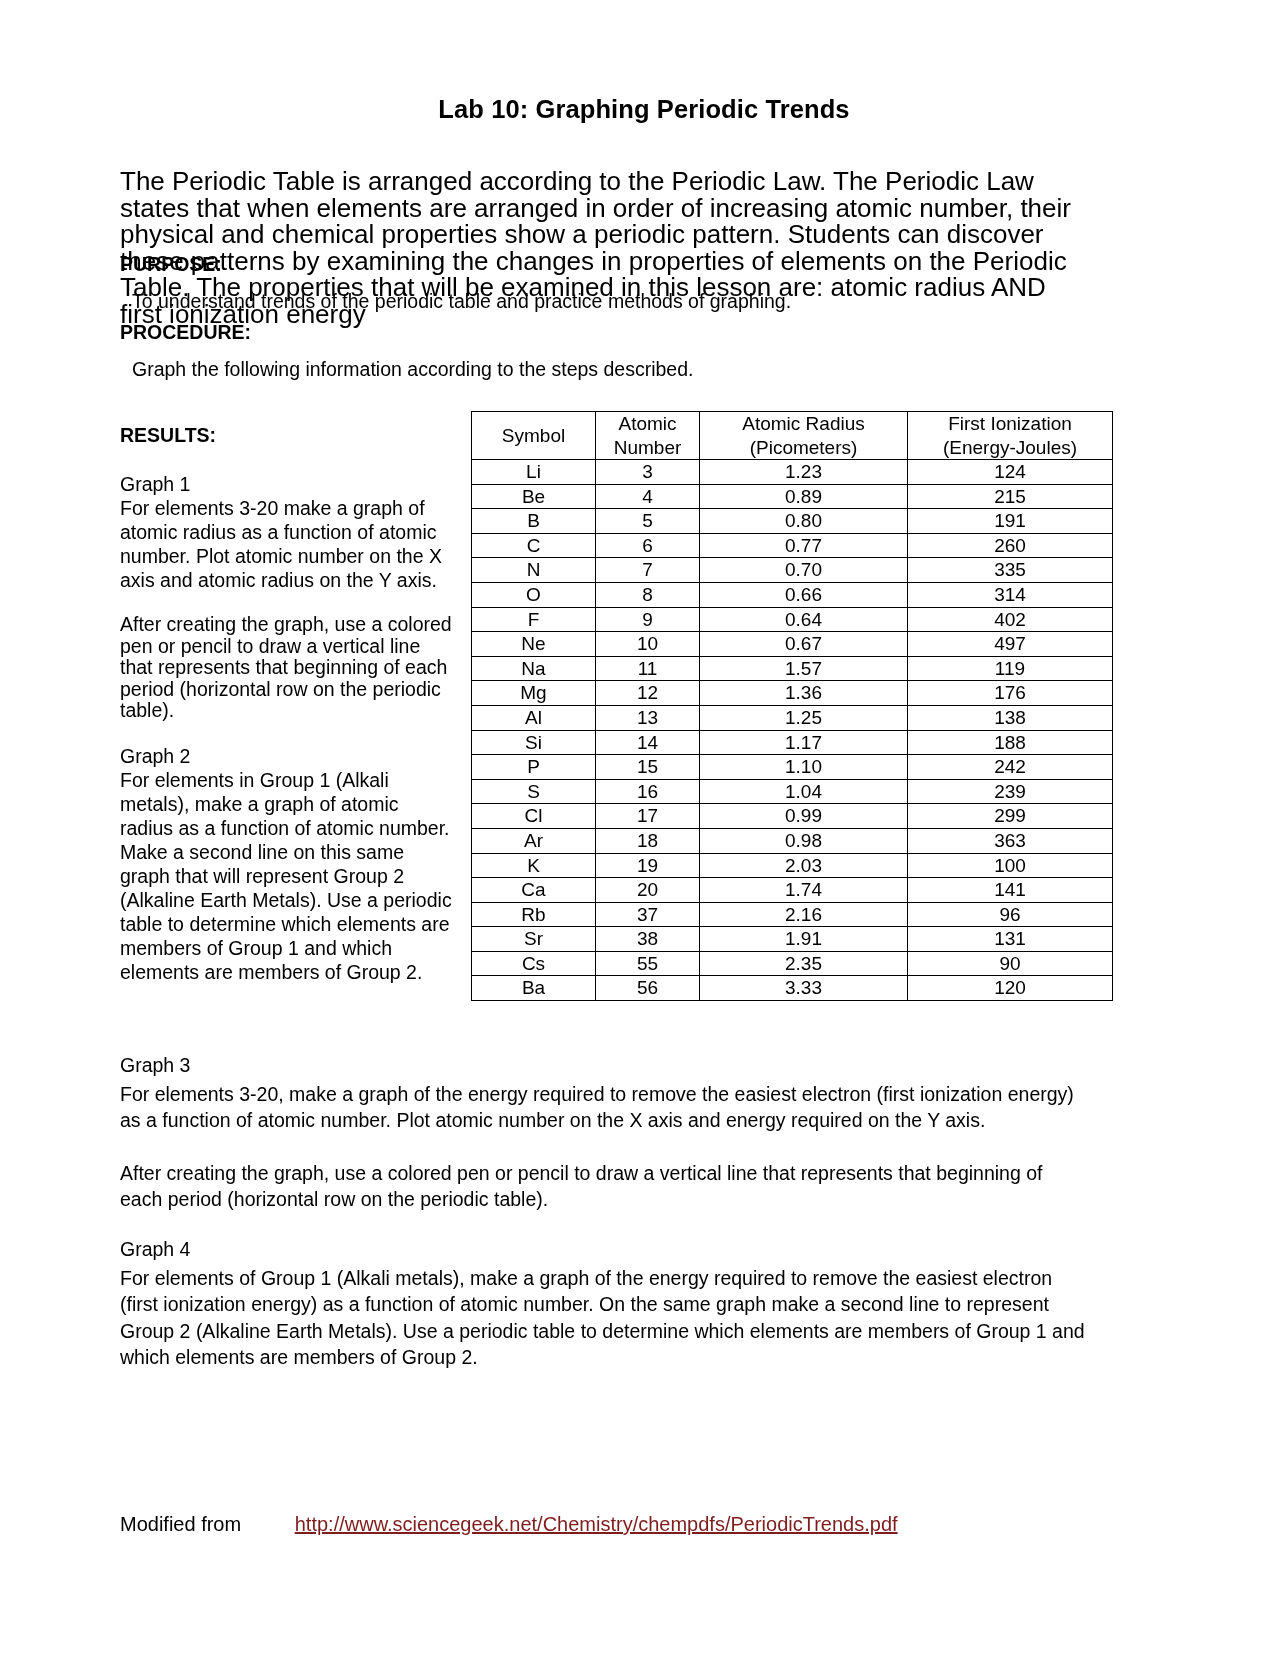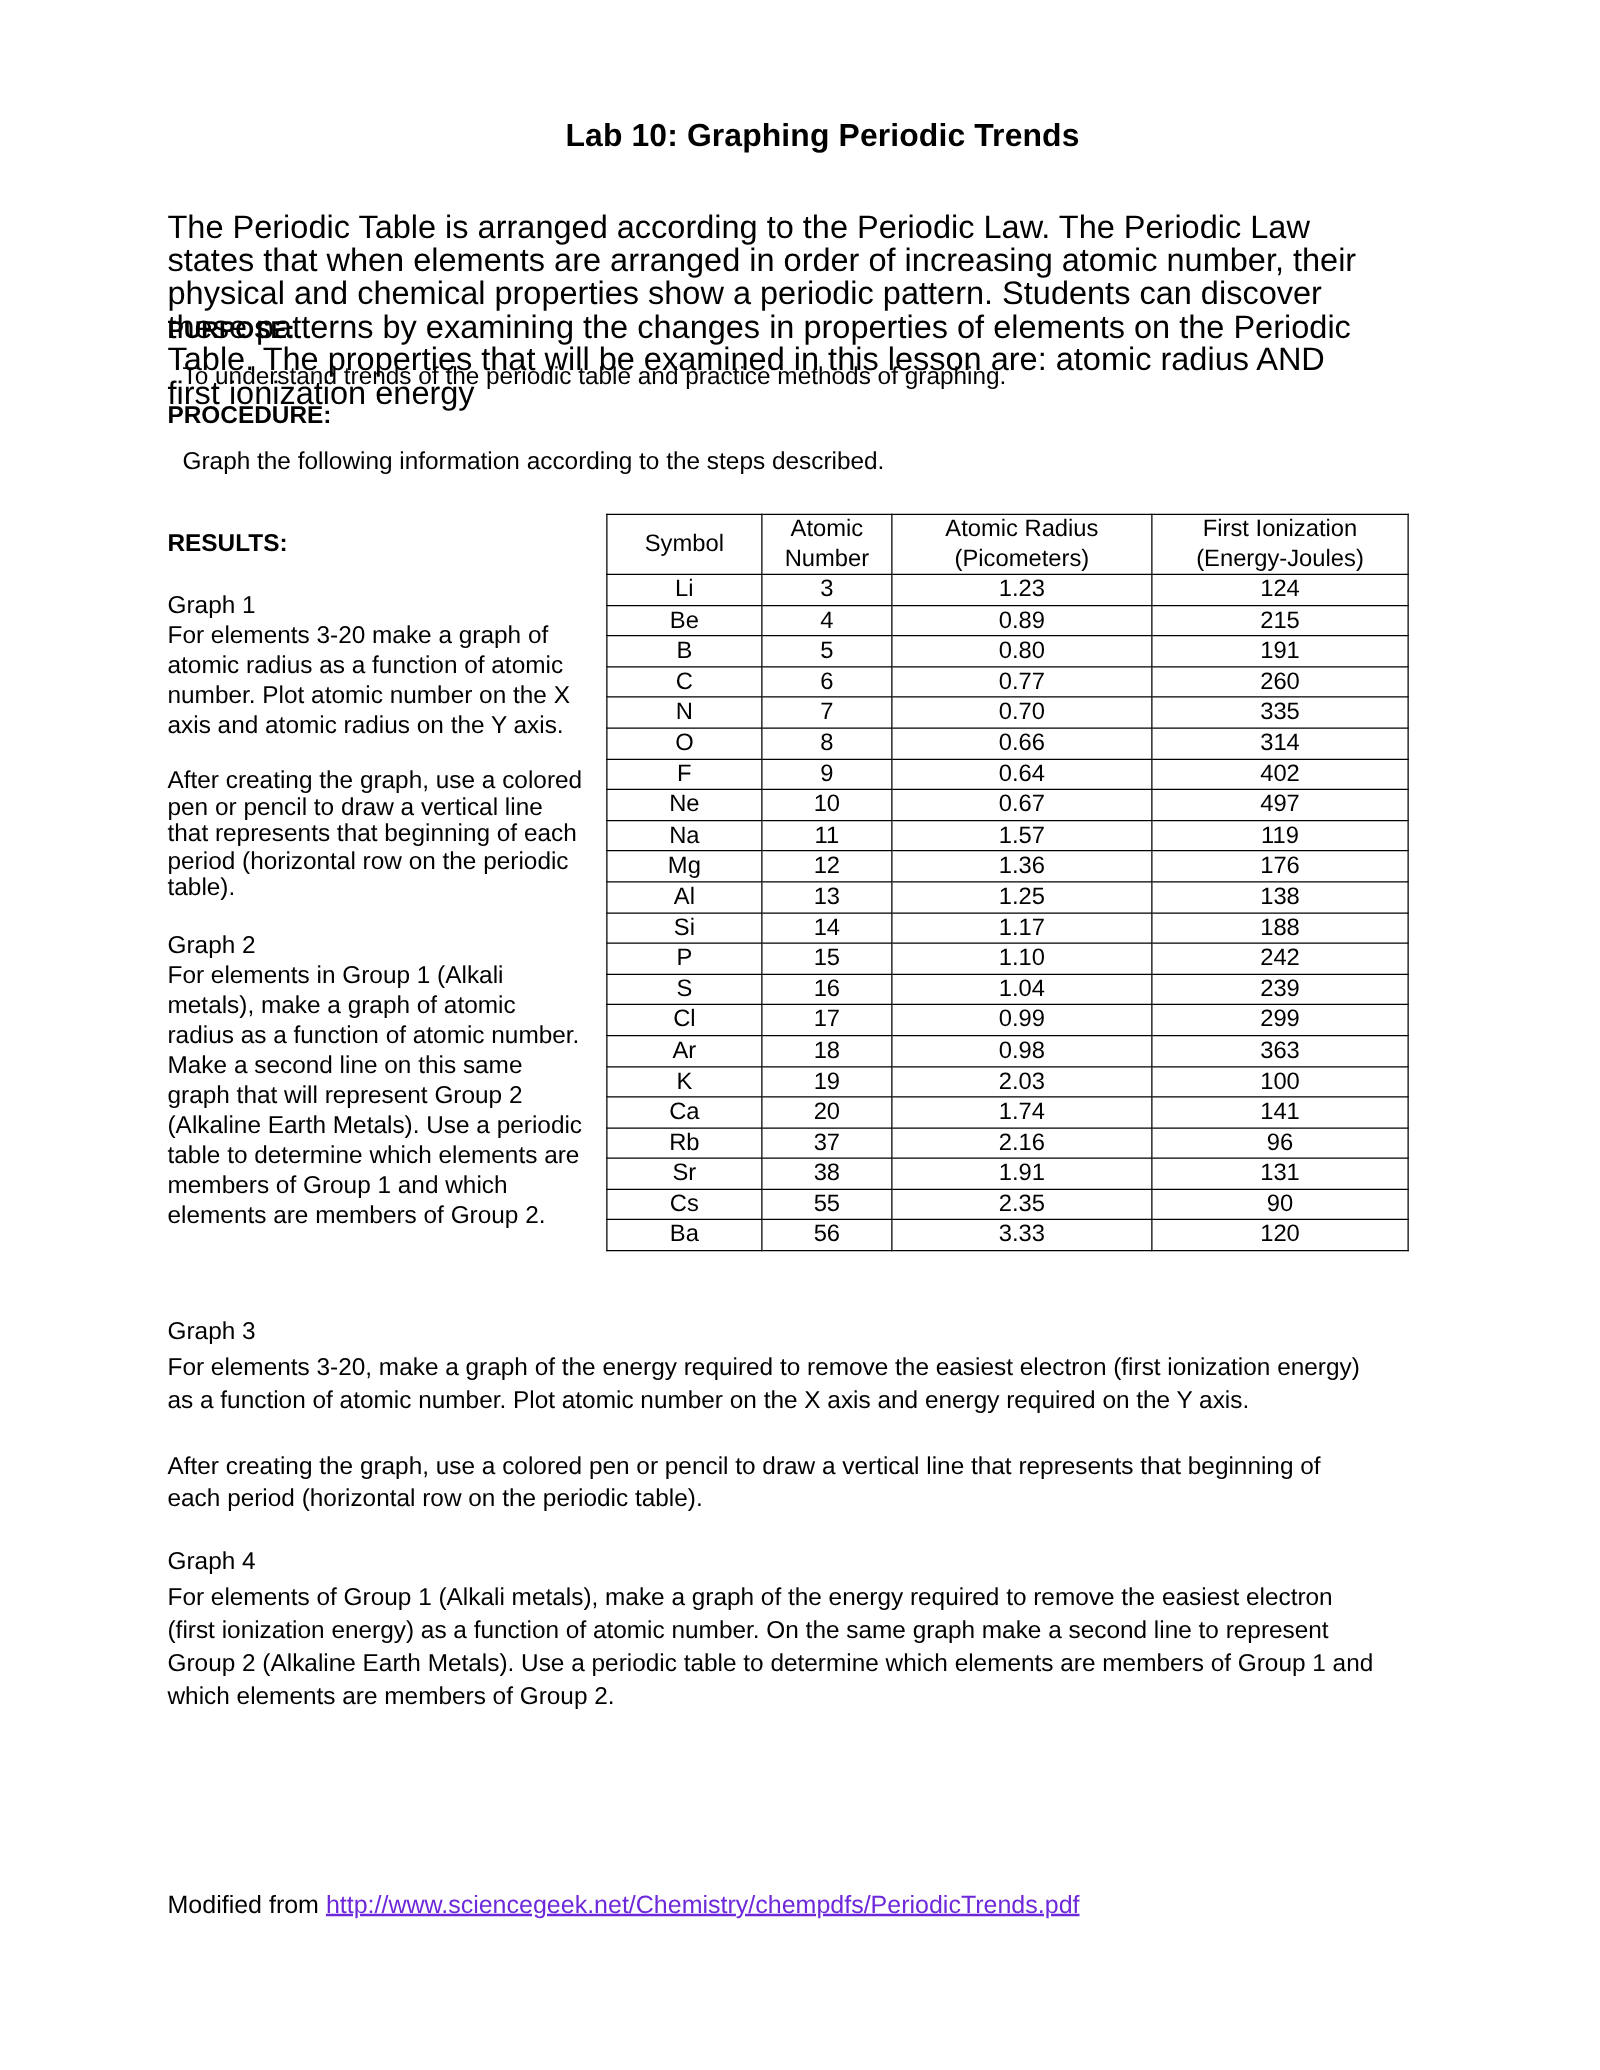--- a/index.html
+++ b/index.html
@@ -10,21 +10,21 @@
   body {
     width: 1280px;
     height: 1656px;
     font-family: "Liberation Sans", sans-serif;
     color: #000000;
     position: relative;
     overflow: hidden;
   }
   .page {
     position: absolute;
-    left: 18px; top: 0;
+    left: 4px; top: 0;
     width: 1160px;
     height: 1656px;
     padding: 0;
     box-sizing: border-box;
   }
 
   
   .doc-title {
     position: absolute;
     left: 0;
@@ -150,22 +150,23 @@
 
   
   .footer {
     position: absolute;
     left: 116px;
     top: 1513px;
     font-size: 20px;
   }
   .footer .lbl { color: #000; }
   .footer .link {
-    color: #6d28d9;
+    color: #7f1d1d;
     text-decoration: underline;
+    margin-left: 48px;
   }
 </style>
 </head>
 <body>
 
 <div class="page">
 
   <h1 class="doc-title">Lab 10: Graphing Periodic Trends</h1>
 
   <p class="intro">The Periodic Table is arranged according to the Periodic Law. The Periodic Law states that when elements are arranged in order of increasing atomic number, their physical and chemical properties show a periodic pattern. Students can discover these patterns by examining the changes in properties of elements on the Periodic Table. The properties that will be examined in this lesson are: atomic radius AND first ionization energy</p>

